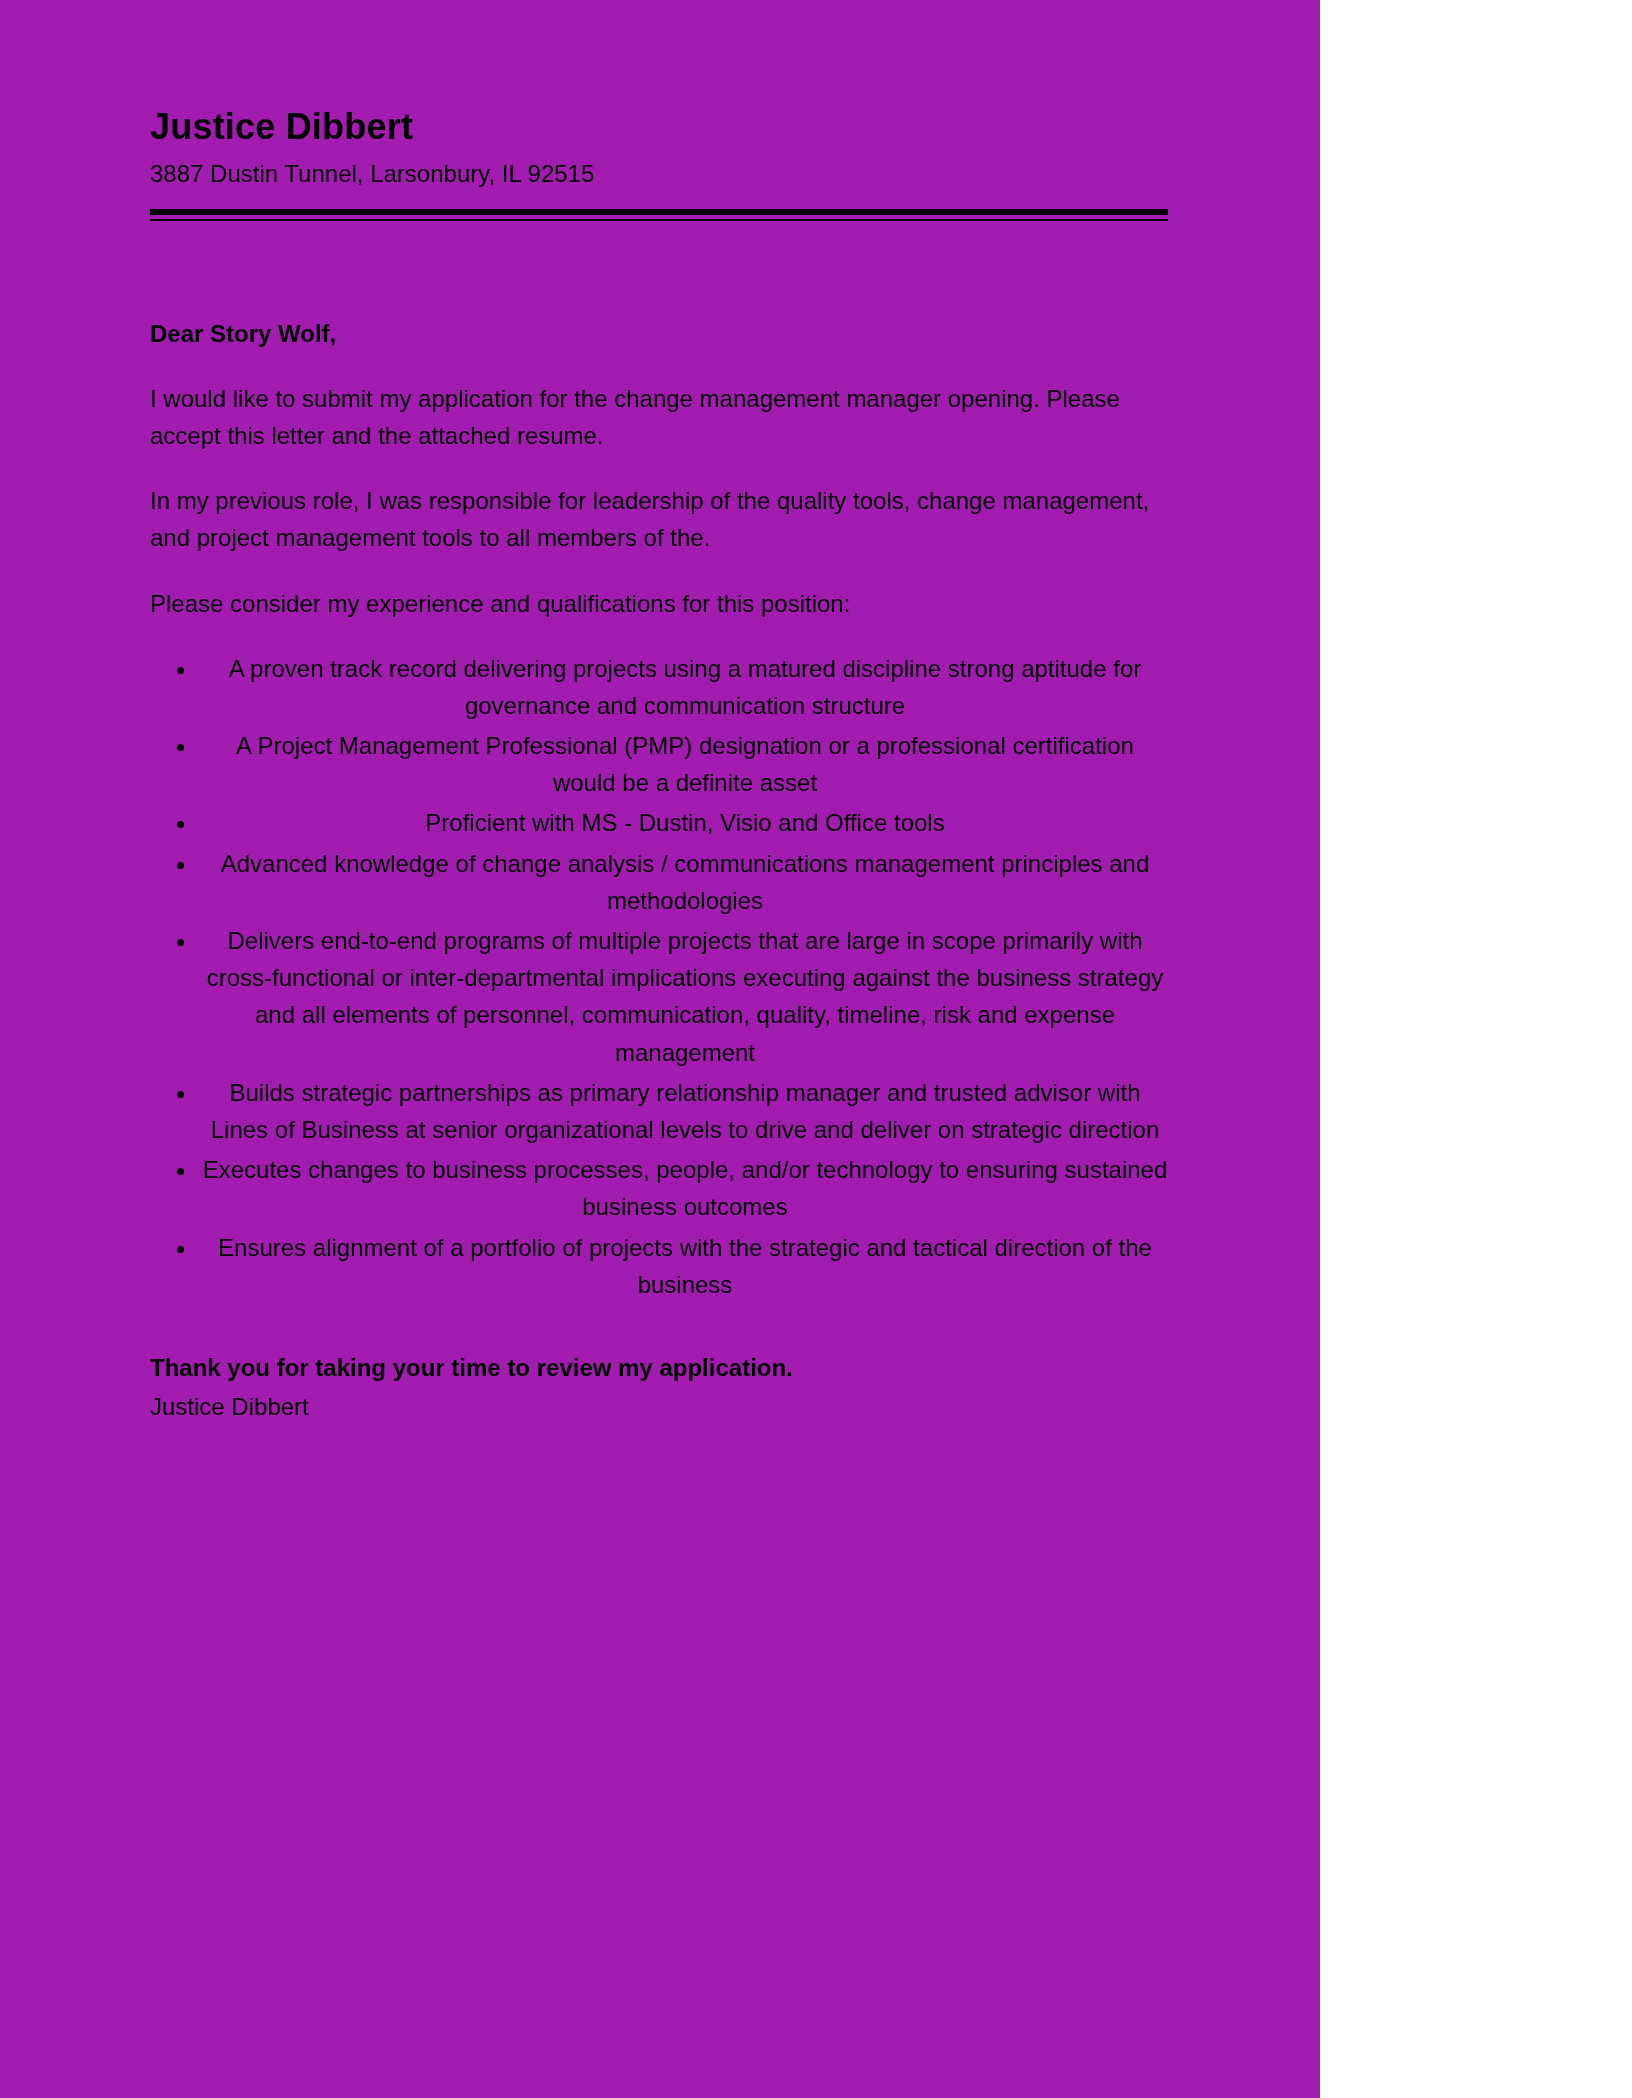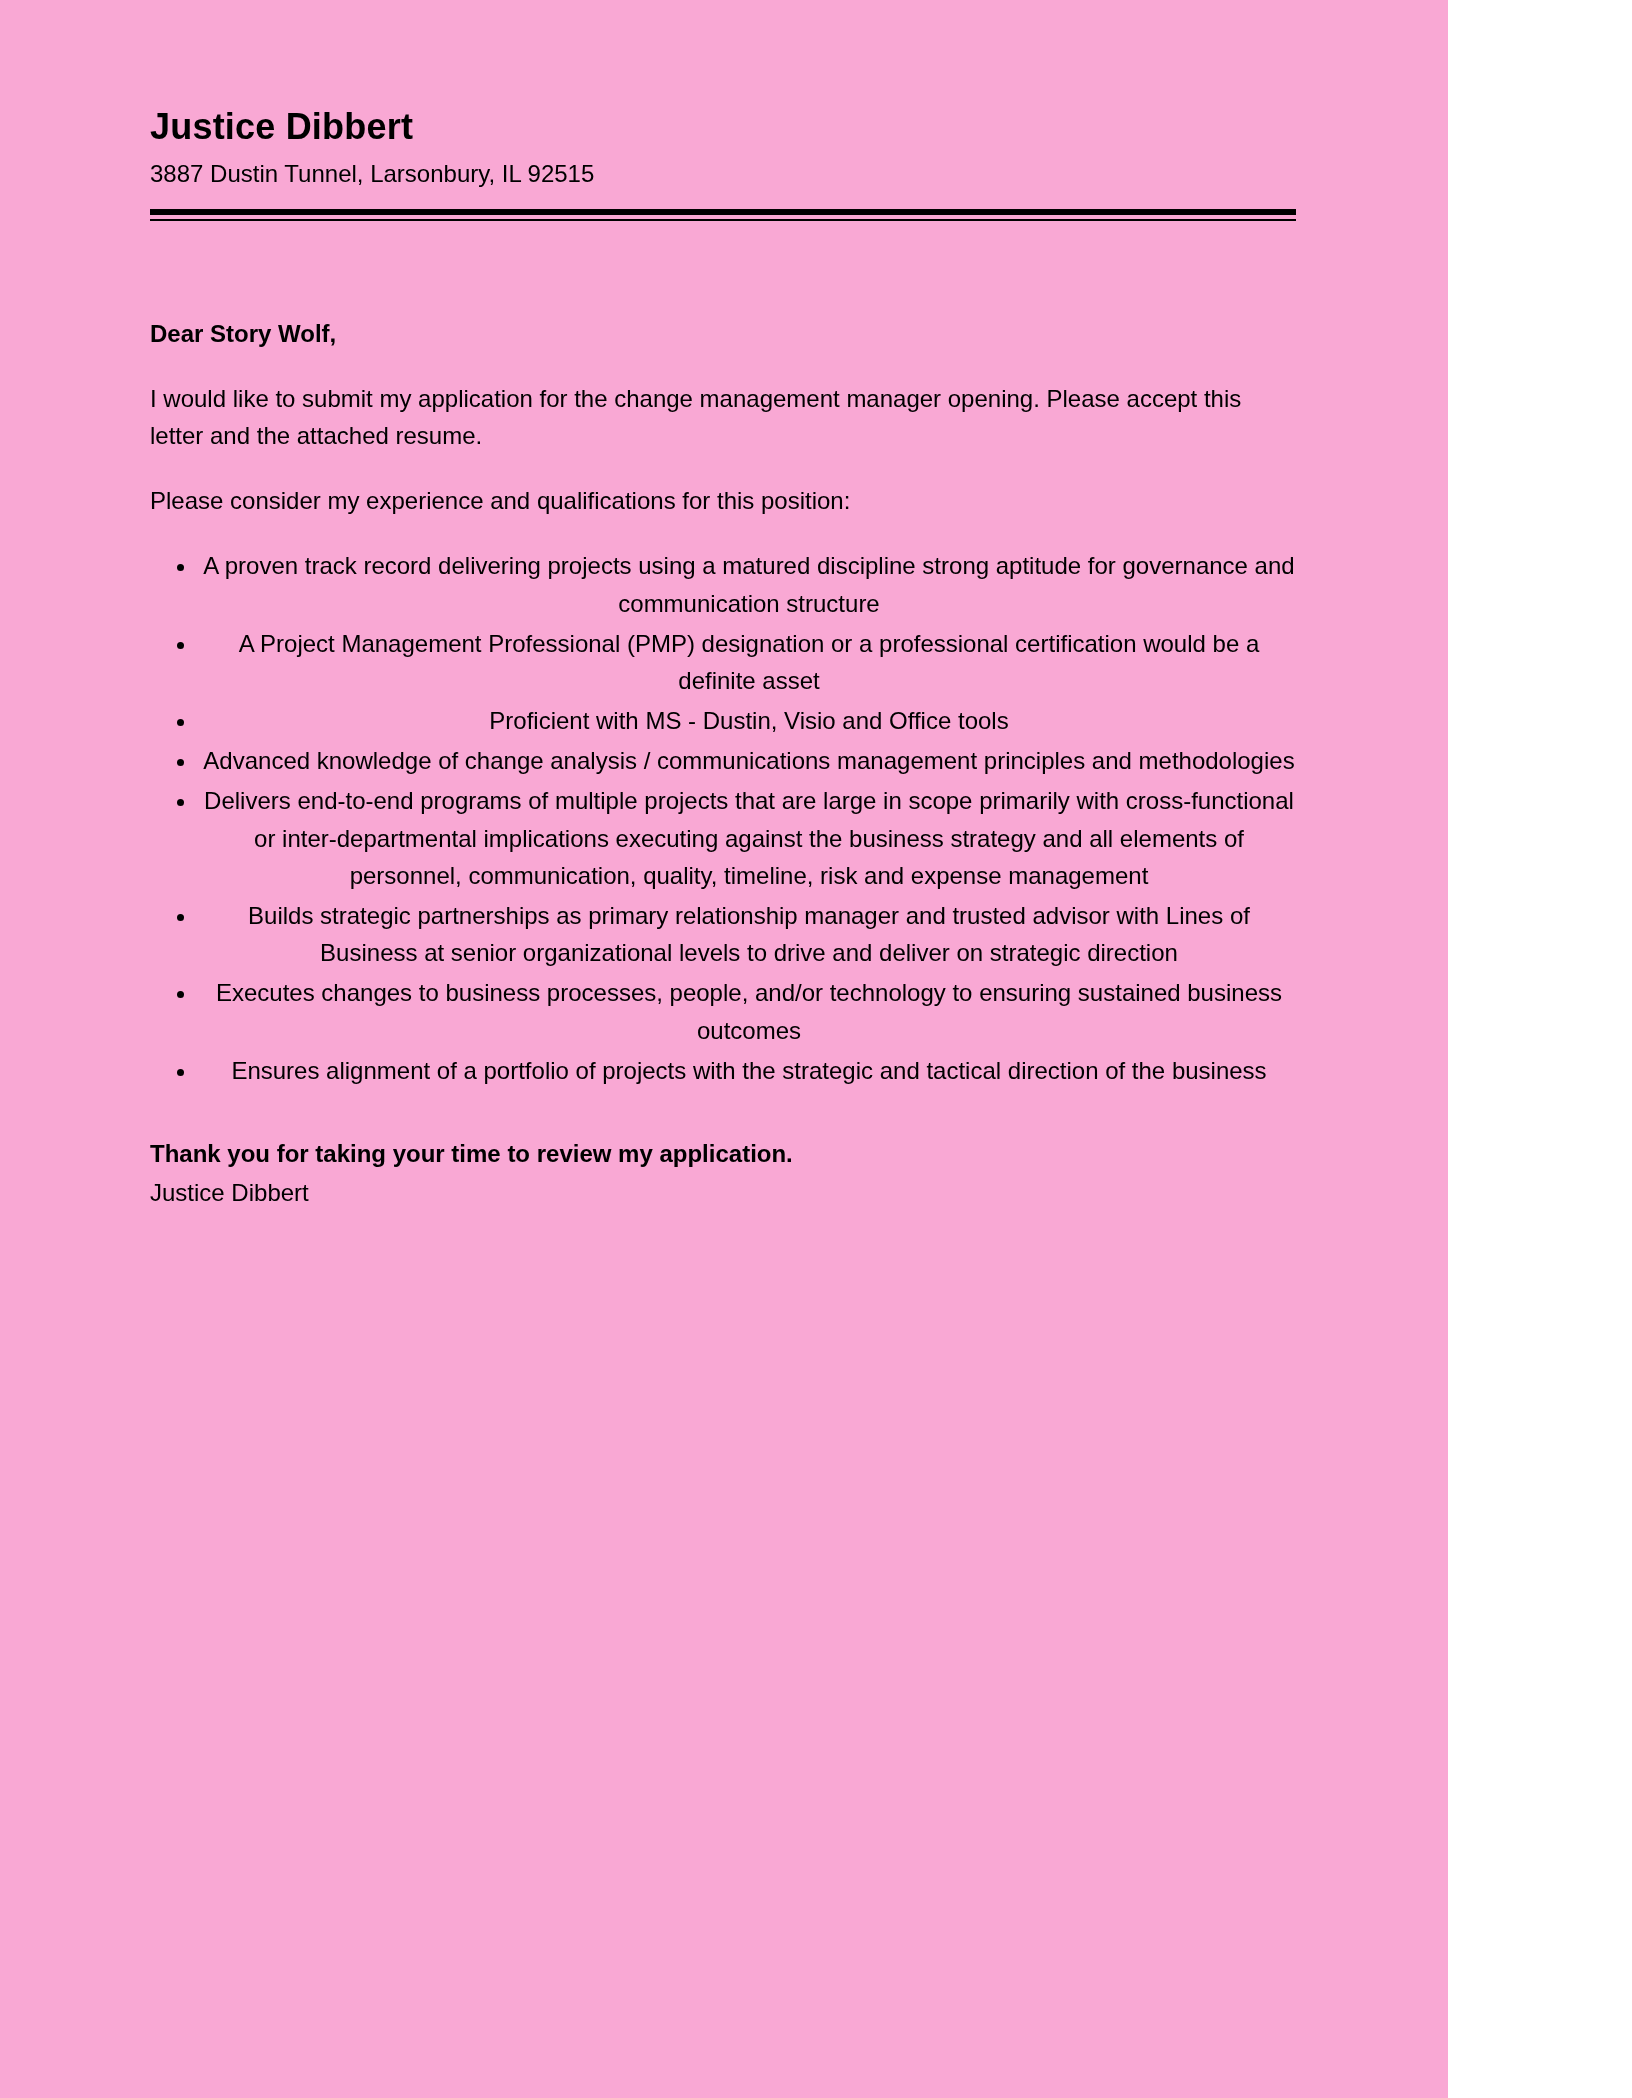--- a/index.html
+++ b/index.html
@@ -8,23 +8,23 @@
     background: #ffffff;
   }
 
   body {
     font-family: "Liberation Sans", sans-serif;
     color: #000000;
     -webkit-font-smoothing: antialiased;
   }
 
   .page {
-    width: 1448px;
+    width: 1320px;
     min-height: 2098px;
-    background: #f9a8d4;
+    background: #a21caf;
     padding: 104px 152px 120px 150px;
   }
 
   
   .sender-name {
     font-size: 36px;
     font-weight: 700;
     line-height: 1.25;
     letter-spacing: 0.2px;
   }
@@ -94,20 +94,21 @@
     <div class="sender-address">3887 Dustin Tunnel, Larsonbury, IL 92515</div>
     <div class="rule"></div>
   </header>
 
   <main class="letter-body">
 
     <p class="salutation">Dear Story Wolf,</p>
 
     <p class="para">I would like to submit my application for the change management manager opening. Please accept this letter and the attached resume.</p>
 
+    <p class="para">In my previous role, I was responsible for leadership of the quality tools, change management, and project management tools to all members of the.</p>
 
     <p class="para">Please consider my experience and qualifications for this position:</p>
 
     <ul class="quals">
       <li>A proven track record delivering projects using a matured discipline strong aptitude for governance and communication structure</li>
       <li>A Project Management Professional (PMP) designation or a professional certification would be a definite asset</li>
       <li>Proficient with MS - Dustin, Visio and Office tools</li>
       <li>Advanced knowledge of change analysis / communications management principles and methodologies</li>
       <li>Delivers end-to-end programs of multiple projects that are large in scope primarily with cross-functional or inter-departmental implications executing against the business strategy and all elements of personnel, communication, quality, timeline, risk and expense management</li>
       <li>Builds strategic partnerships as primary relationship manager and trusted advisor with Lines of Business at senior organizational levels to drive and deliver on strategic direction</li>

